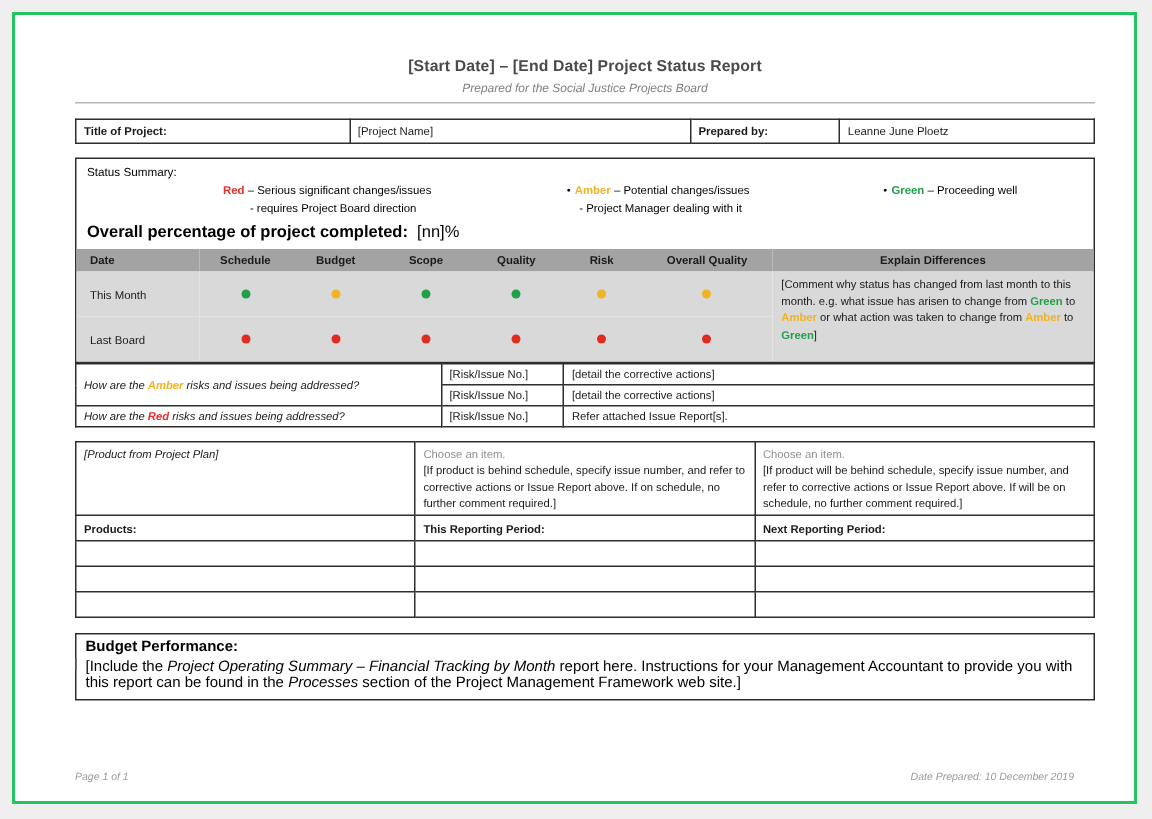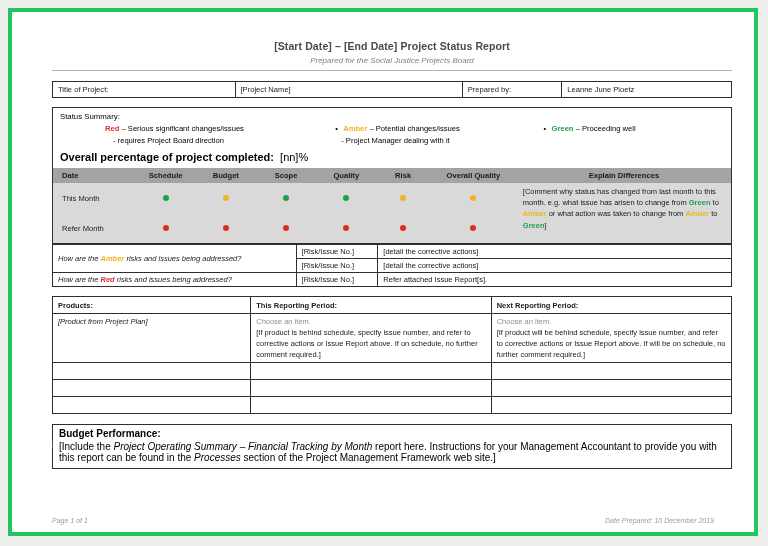--- a/index.html
+++ b/index.html
@@ -5,21 +5,21 @@
   html,body{margin:0;padding:0;}
   body{
     width:768px;height:546px;overflow:hidden;
     background:#efefef;
     font-family:"Liberation Sans", sans-serif;
   }
   .page{
     position:absolute;left:8px;top:8px;
     width:750px;height:528px;
     background:#ffffff;
-    border:4px solid #22c55e;
+    border:2px solid #22c55e;
     box-sizing:border-box;
   }
   .sheet{
     position:absolute;left:40px;top:0;width:680px;height:100%;
   }
 
   
   .doc-title{
     text-align:center;font-size:10.5px;font-weight:700;color:#4a4a4a;
     margin-top:28px;letter-spacing:.1px;
@@ -33,34 +33,34 @@
   }
 
   
   table{border-collapse:collapse;width:100%;table-layout:fixed;}
   td,th{
     border:1px solid #2e2e2e;
     font-size:7.6px;color:#1a1a1a;
     padding:2px 22px;vertical-align:top;text-align:left;
     font-weight:400;
   }
-  .b{font-weight:400;}
+  .b{font-weight:700;}
   .i{font-style:italic;}
 
   
   .title-tbl{margin-top:10px;}
   .title-tbl td{height:13px;line-height:13px;padding:1px 5px;vertical-align:middle;}
 
   
   .status-box{
     margin-top:9px;border:1px solid #2e2e2e;padding:4px 0 0 0;
   }
   .ss-head{font-size:7.8px;font-weight:400;padding:0 0 2px 7px;}
   .legend{display:flex;padding:0 6px 0 0;}
-  .leg-col{font-size:7.6px;line-height:11.5px;}
+  .leg-col{font-size:7.6px;line-height:11.5px;text-align:center;}
   .leg-col.c1{width:42%;padding-left:52px;box-sizing:border-box;}
   .leg-col.c2{width:31%;}
   .leg-col.c3{width:27%;}
   .bullet{display:inline-block;width:8px;}
   .ind{display:block;padding-left:8px;}
   .ind2{display:block;padding-left:6px;}
   .red{color:#e03030;font-weight:700;}
   .amber{color:#f0b323;font-weight:700;}
   .green{color:#21a04a;font-weight:700;}
   .pct-line{font-size:11px;font-weight:700;padding:5px 0 5px 7px;}
@@ -175,21 +175,21 @@
           <td><span class="dot a"></span></td>
           <td><span class="dot g"></span></td>
           <td><span class="dot g"></span></td>
           <td><span class="dot a"></span></td>
           <td><span class="dot a"></span></td>
           <td class="expl" rowspan="2">
             <span>[Comment why status has changed from last month to this month.  e.g. what issue has arisen to change from </span><span class="green">Green</span><span> to </span><span class="amber">Amber</span><span> or what action was taken to change from </span><span class="amber">Amber</span><span> to </span><span class="green">Green</span><span>]</span>
           </td>
         </tr>
         <tr>
-          <td class="dtcol">Refer Month</td>
+          <td class="dtcol">Last Board</td>
           <td><span class="dot r"></span></td>
           <td><span class="dot r"></span></td>
           <td><span class="dot r"></span></td>
           <td><span class="dot r"></span></td>
           <td><span class="dot r"></span></td>
           <td><span class="dot r"></span></td>
         </tr>
       </tbody>
         </table>
     </div>
@@ -213,34 +213,34 @@
         </td>
         <td class="risk-no">[Risk/Issue No.]</td>
         <td class="risk-no">Refer attached Issue Report[s].</td>
       </tr>
     </tbody>
       </table>
 
     <table class="prod-tbl">
       <tbody>
           <tr>
-        <td class="hd" style="width:29%">Products:</td>
-        <td class="hd" style="width:35.5%">This Reporting Period:</td>
-        <td class="hd" style="width:35.5%">Next Reporting Period:</td>
-      </tr>
-      <tr>
         <td class="i">[Product from Project Plan]</td>
         <td>
           <div class="grayph">Choose an item.</div>
           <div>[If product is behind schedule, specify issue number, and refer to corrective actions or Issue Report above.  If on schedule, no further comment required.]</div>
         </td>
         <td>
           <div class="grayph">Choose an item.</div>
           <div>[If product will be behind schedule, specify issue number, and refer to corrective actions or Issue Report above.  If will be on schedule, no further comment required.]</div>
         </td>
+      </tr>
+      <tr>
+        <td class="hd" style="width:29%">Products:</td>
+        <td class="hd" style="width:35.5%">This Reporting Period:</td>
+        <td class="hd" style="width:35.5%">Next Reporting Period:</td>
       </tr>
       <tr>
         <td class="empty"></td>
         <td class="empty"></td>
         <td class="empty"></td>
       </tr>
       <tr>
         <td class="empty"></td>
         <td class="empty"></td>
         <td class="empty"></td>

